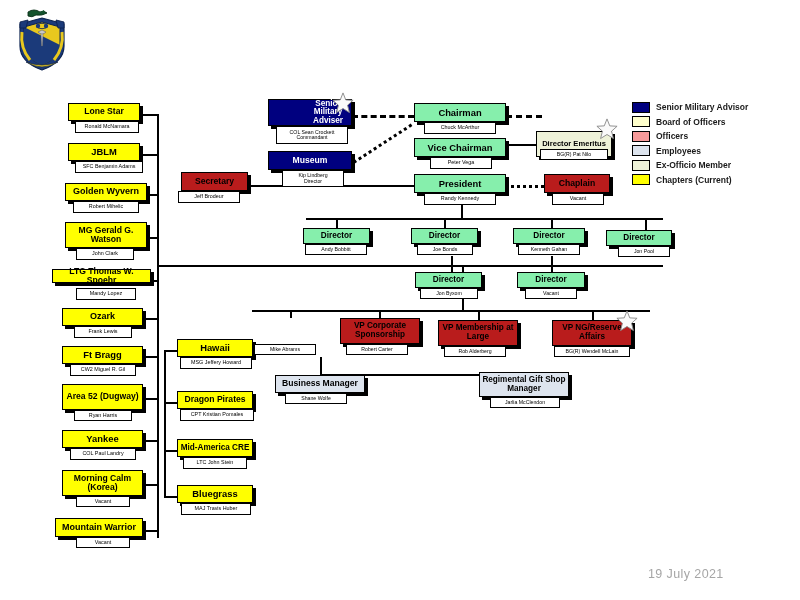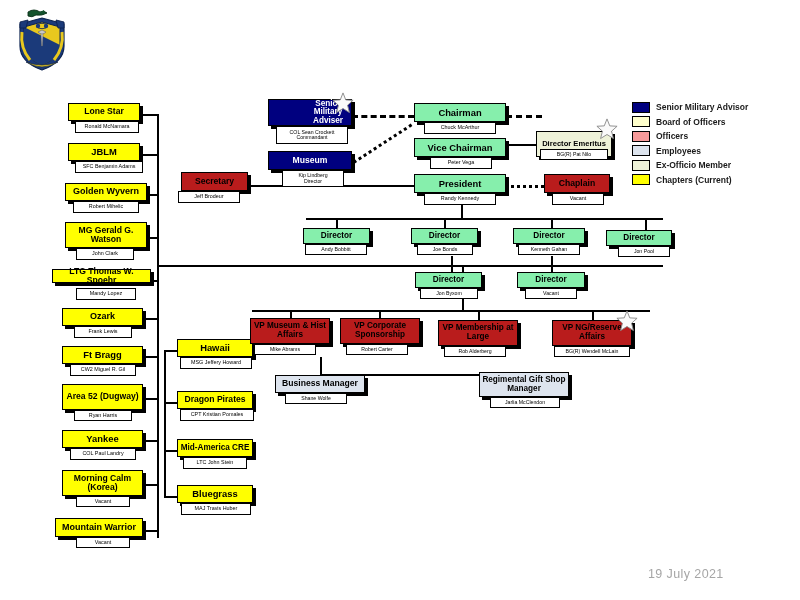--- a/index.html
+++ b/index.html
@@ -366,23 +366,20 @@
     <span>Jon Byxom</span>
     </div>
 
   <div class="node f-board shadow" style="left:517px;top:272px;width:68px;height:16px;">
     <span class="ttl" style="font-size:8.2px">Director</span>
     </div>
   <div class="plate" style="left:525px;top:288px;width:52px;height:11px;font-size:5.2px;">
     <span>Vacant</span>
     </div>
 
-  <div class="node f-officer shadow" style="left:250px;top:318px;width:80px;height:26px;">
-    <span class="ttl" style="font-size:8.2px">VP Museum &amp; Hist Affairs</span>
-    </div>
   <div class="plate" style="left:254px;top:344px;width:62px;height:11px;font-size:5.2px;">
     <span>Mike Abrams</span>
     </div>
 
   <div class="node f-officer shadow" style="left:340px;top:318px;width:80px;height:26px;">
     <span class="ttl" style="font-size:8.2px">VP Corporate Sponsorship</span>
     </div>
   <div class="plate" style="left:346px;top:344px;width:62px;height:11px;font-size:5.2px;">
     <span>Robert Carter</span>
     </div>

